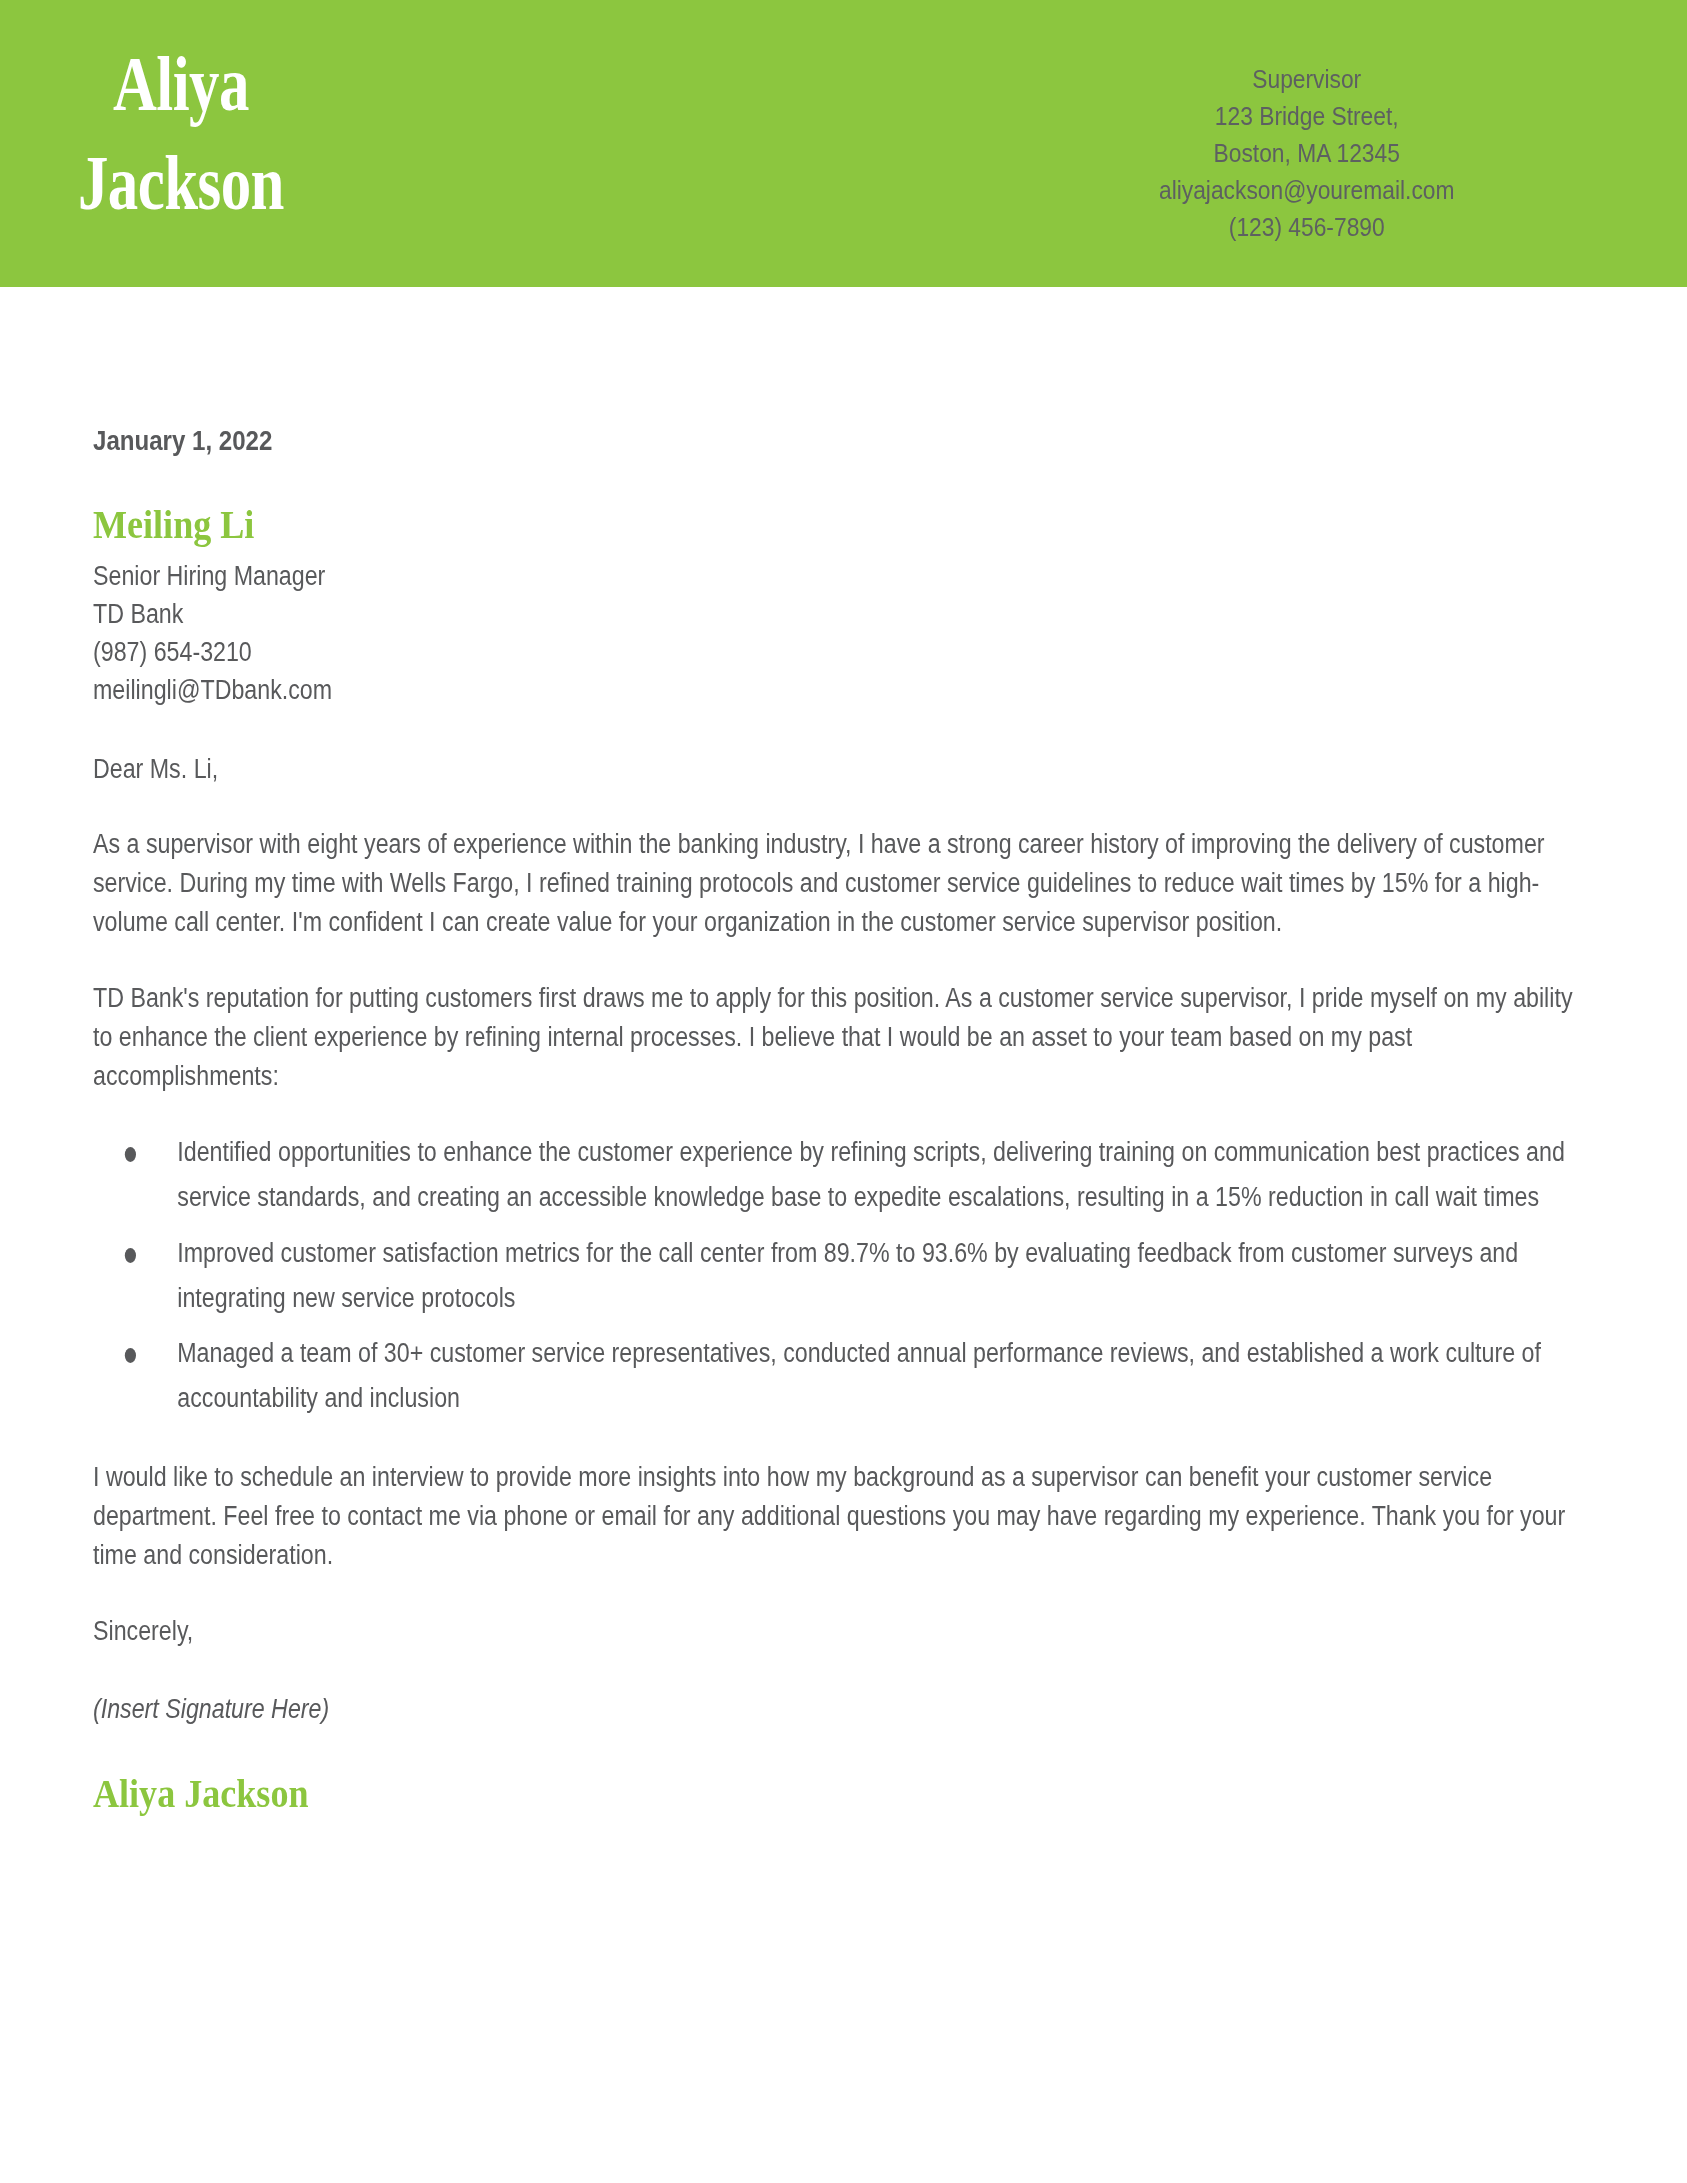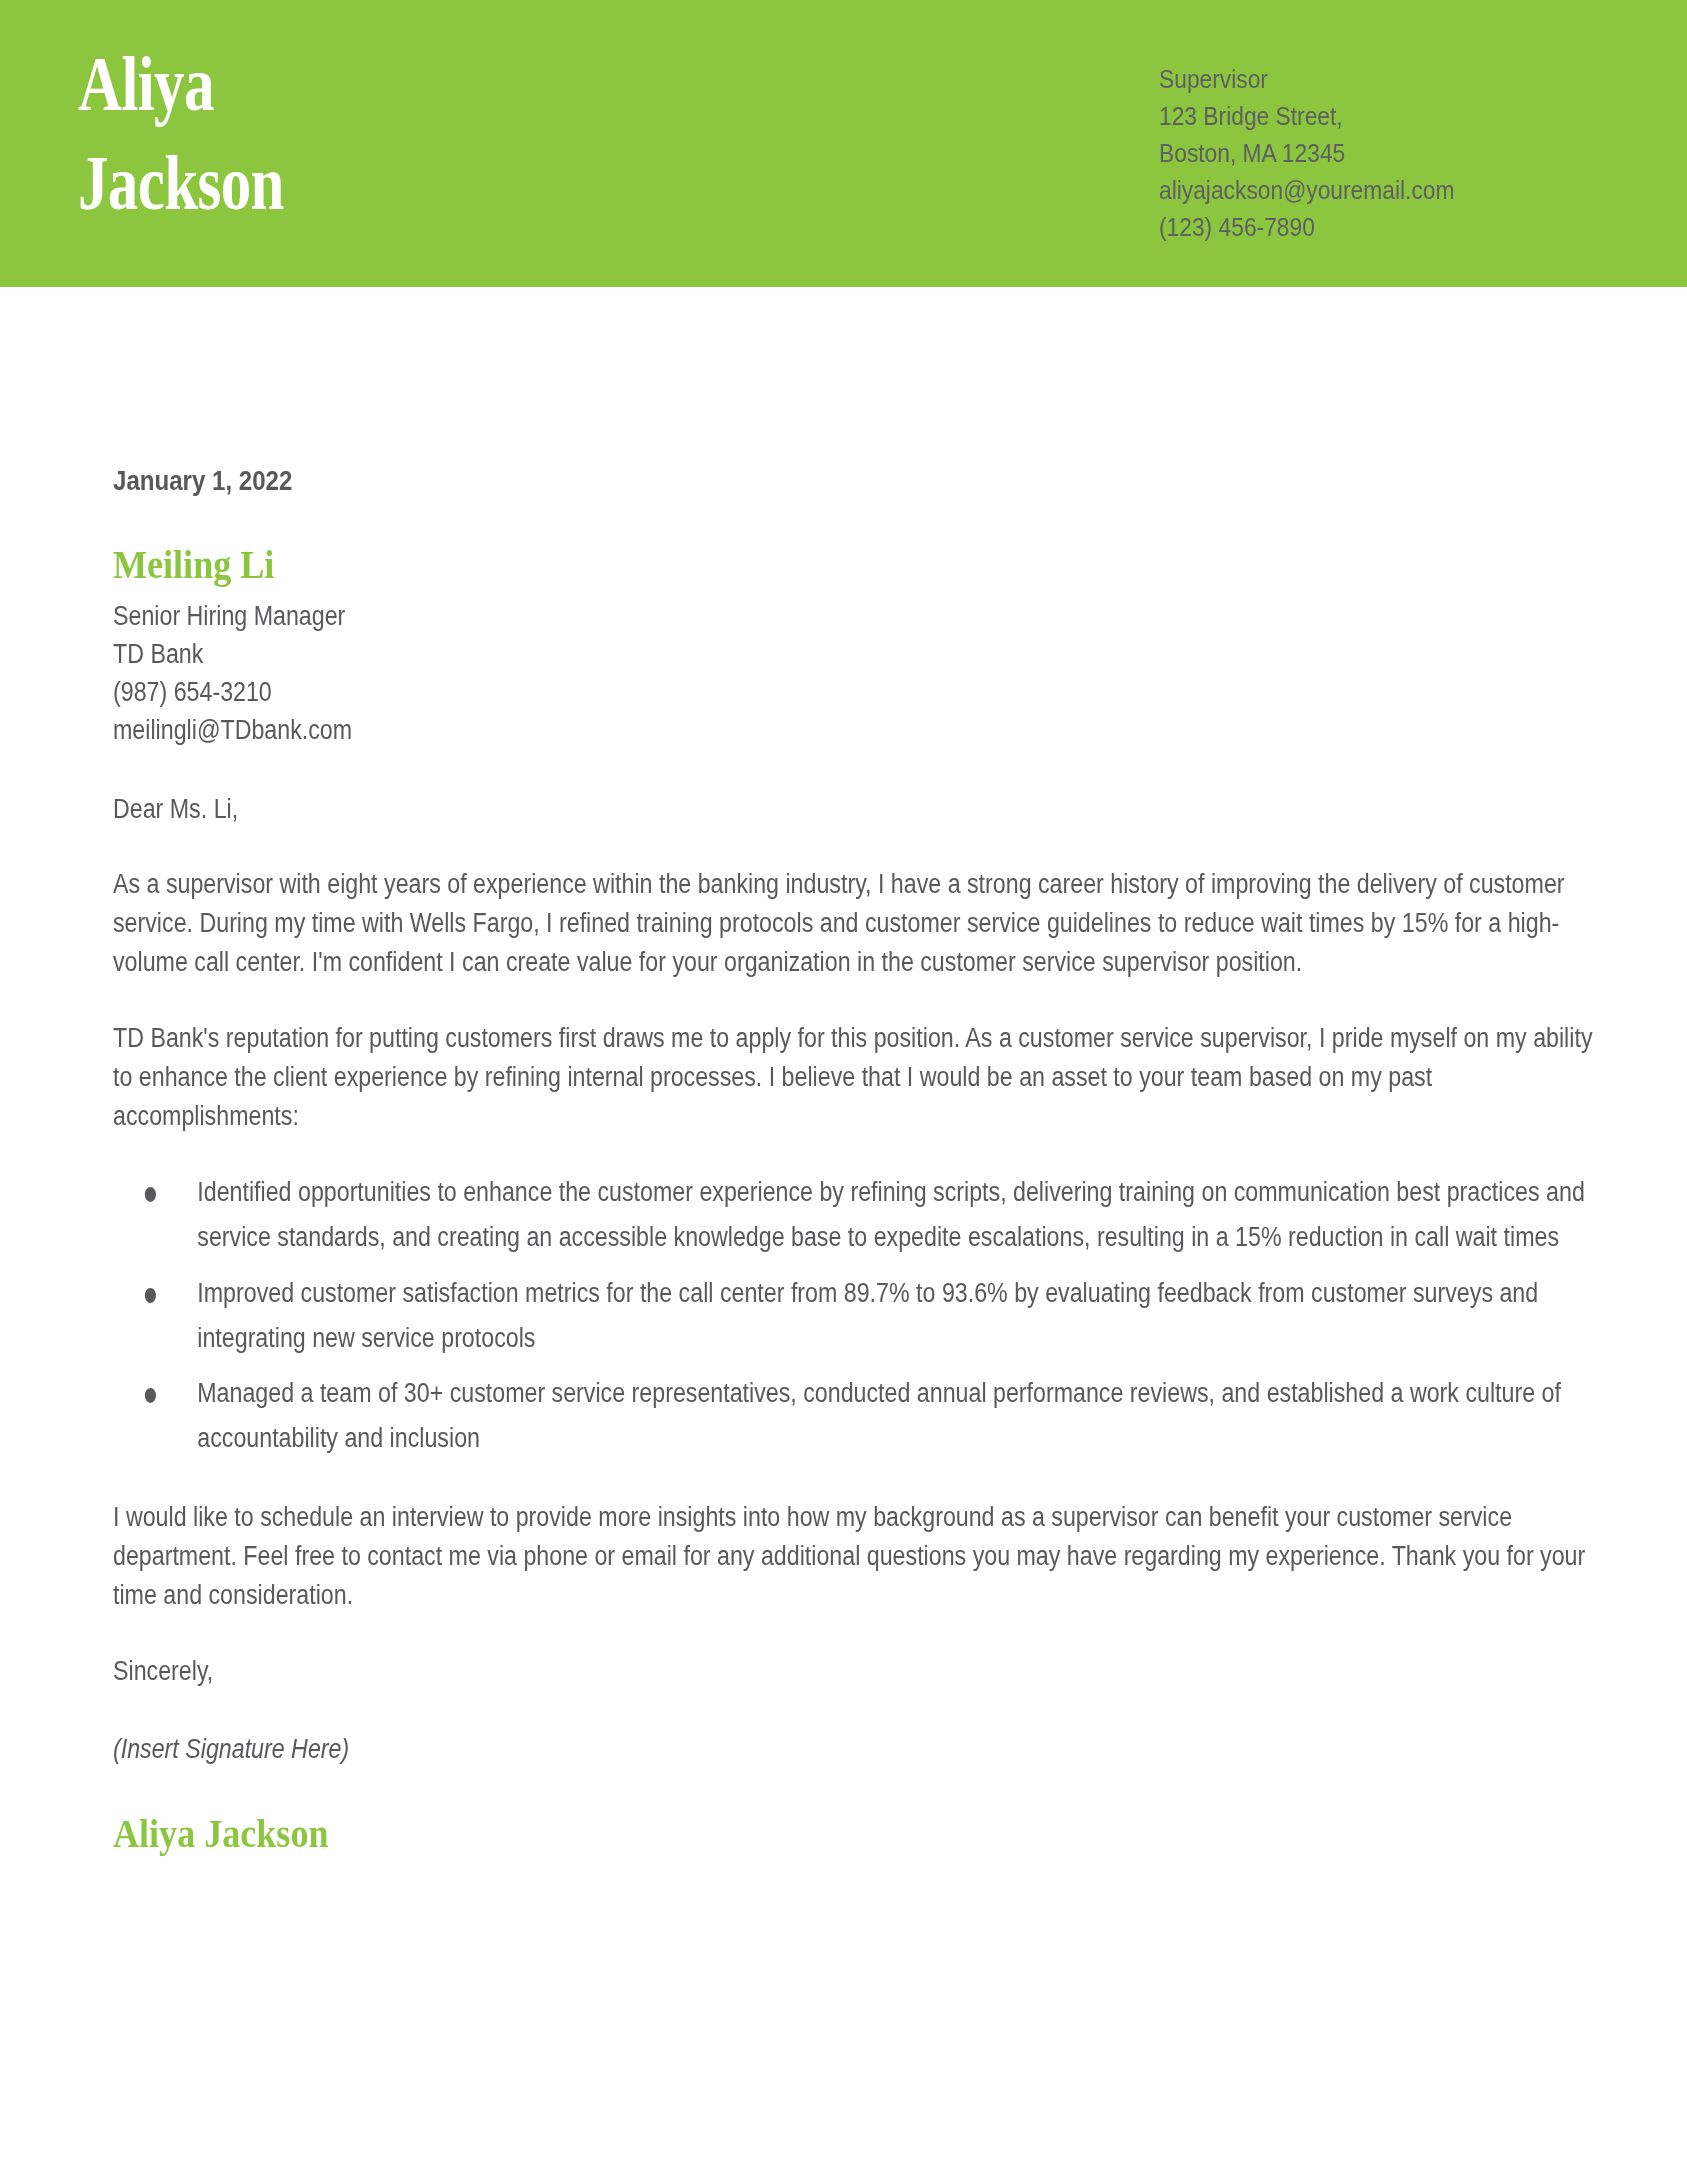--- a/index.html
+++ b/index.html
@@ -22,20 +22,21 @@
     overflow: hidden;
   }
 
   
   .header {
     position: relative;
     width: 100%;
     height: 287px;
     background: #8cc63f;
     box-sizing: border-box;
+    text-align: center;
   }
 
   .header-name {
     position: absolute;
     left: 78px;
     top: 34px;
     color: #ffffff;
     font-family: "Liberation Serif", serif;
     font-weight: bold;
     font-size: 78px;
@@ -56,25 +57,24 @@
     line-height: 37px;
     transform: scaleX(0.86);
     transform-origin: left top;
     white-space: nowrap;
   }
   .header-contact div { display: block; }
 
   
   .content {
     position: absolute;
-    left: 113px;
+    left: 93px;
     top: 423px;
     width: 1491px;
     color: #58595b;
-    margin-top: 40px;
   }
 
   .date {
     font-size: 28px;
     line-height: 36px;
     font-weight: bold;
     color: #58595b;
     transform: scaleX(0.86);
     transform-origin: left top;
     white-space: nowrap;

